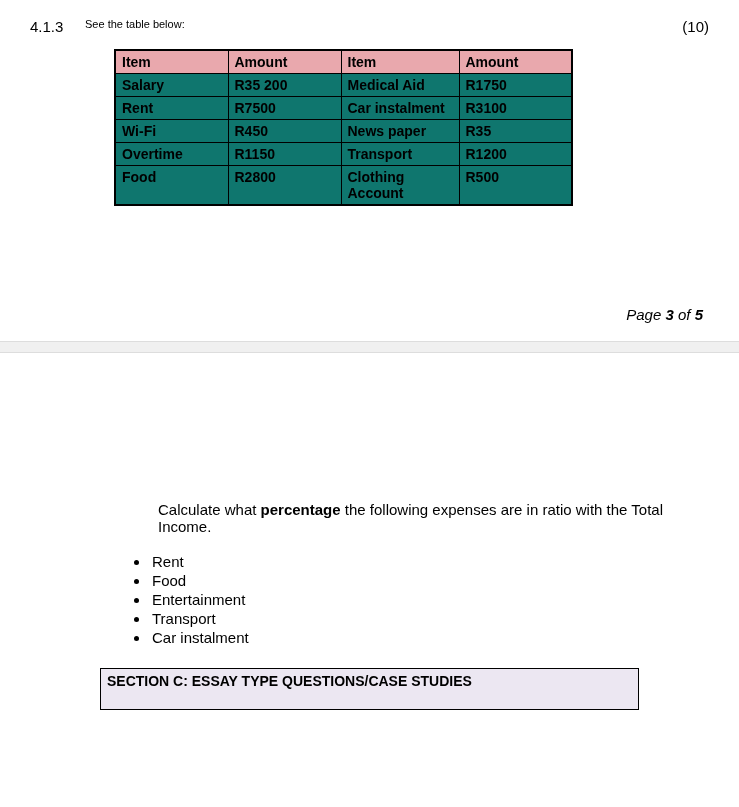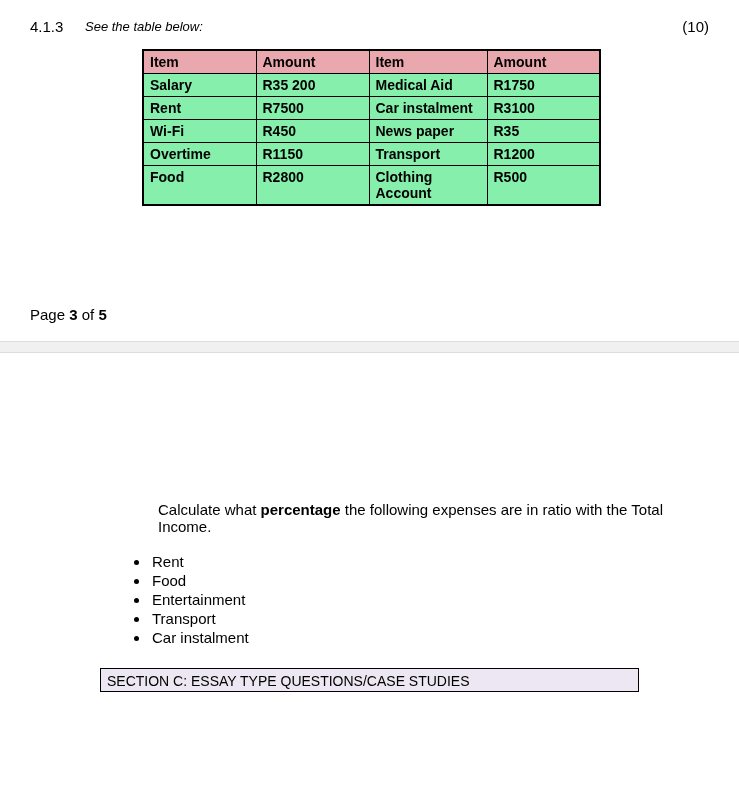--- a/index.html
+++ b/index.html
@@ -14,65 +14,65 @@
       padding: 18px 30px 18px 30px;
     }
     .page-break {
       height: 12px;
       background: #f0f0f0;
       border-top: 1px solid #ddd;
       border-bottom: 1px solid #ddd;
     }
     .question-head {
       display: flex;
-      align-items: center;
+      align-items: flex-start;
       margin-bottom: 14px;
     }
     .qnum {
       width: 55px;
       font-size: 15px;
     }
     .qtext {
       flex: 1;
-      font-size: 13px;
-      font-style: italic;
+      font-size: 11px;
     }
     .qmarks {
       font-weight: normal;
       font-size: 15px;
     }
     .table-wrap {
-      margin-left: 112px;
+      margin-left: 84px;
       margin-bottom: 100px;
     }
     table.budget {
       border-collapse: collapse;
       border: 2px solid #000;
     }
     table.budget td, table.budget th {
       border: 1px solid #000;
       padding: 3px 6px;
       font-size: 14px;
       font-weight: bold;
       text-align: left;
       vertical-align: top;
-      background: #86efac;
+      background: #0f766e;
     }
     table.budget th {
       background: #e9a8ad;
     }
     .col-item1 { width: 113px; }
     .col-amt1  { width: 113px; }
     .col-item2 { width: 118px; }
     .col-amt2  { width: 113px; }
     .page-num {
-      text-align: left;
+      text-align: right;
       font-size: 15px;
       margin-top: 10px;
       padding-right: 6px;
+      font-style: italic;
     }
     .page-num .b { font-weight: bold; }
     .instr {
       margin-left: 128px;
       margin-right: 30px;
       margin-top: 130px;
       margin-bottom: 18px;
       font-size: 15px;
     }
     .instr .b { font-weight: bold; }
@@ -81,22 +81,22 @@
       list-style: disc;
       font-size: 15px;
     }
     ul.exp-list li {
       margin: 2px 0 2px 10px;
       padding-left: 2px;
     }
     .section-head {
       margin: 22px 70px 0 70px;
       border: 1px solid #000;
-      padding: 4px 6px 2px 6px;
-      font-weight: normal;
+      padding: 4px 6px 20px 6px;
+      font-weight: bold;
       font-size: 14px;
       background: #ece7f2;
     }
   </style>
 </head>
 <body>
 
 <div class="page1">
   <div class="question-head">
     <div class="qnum">4.1.3</div>

